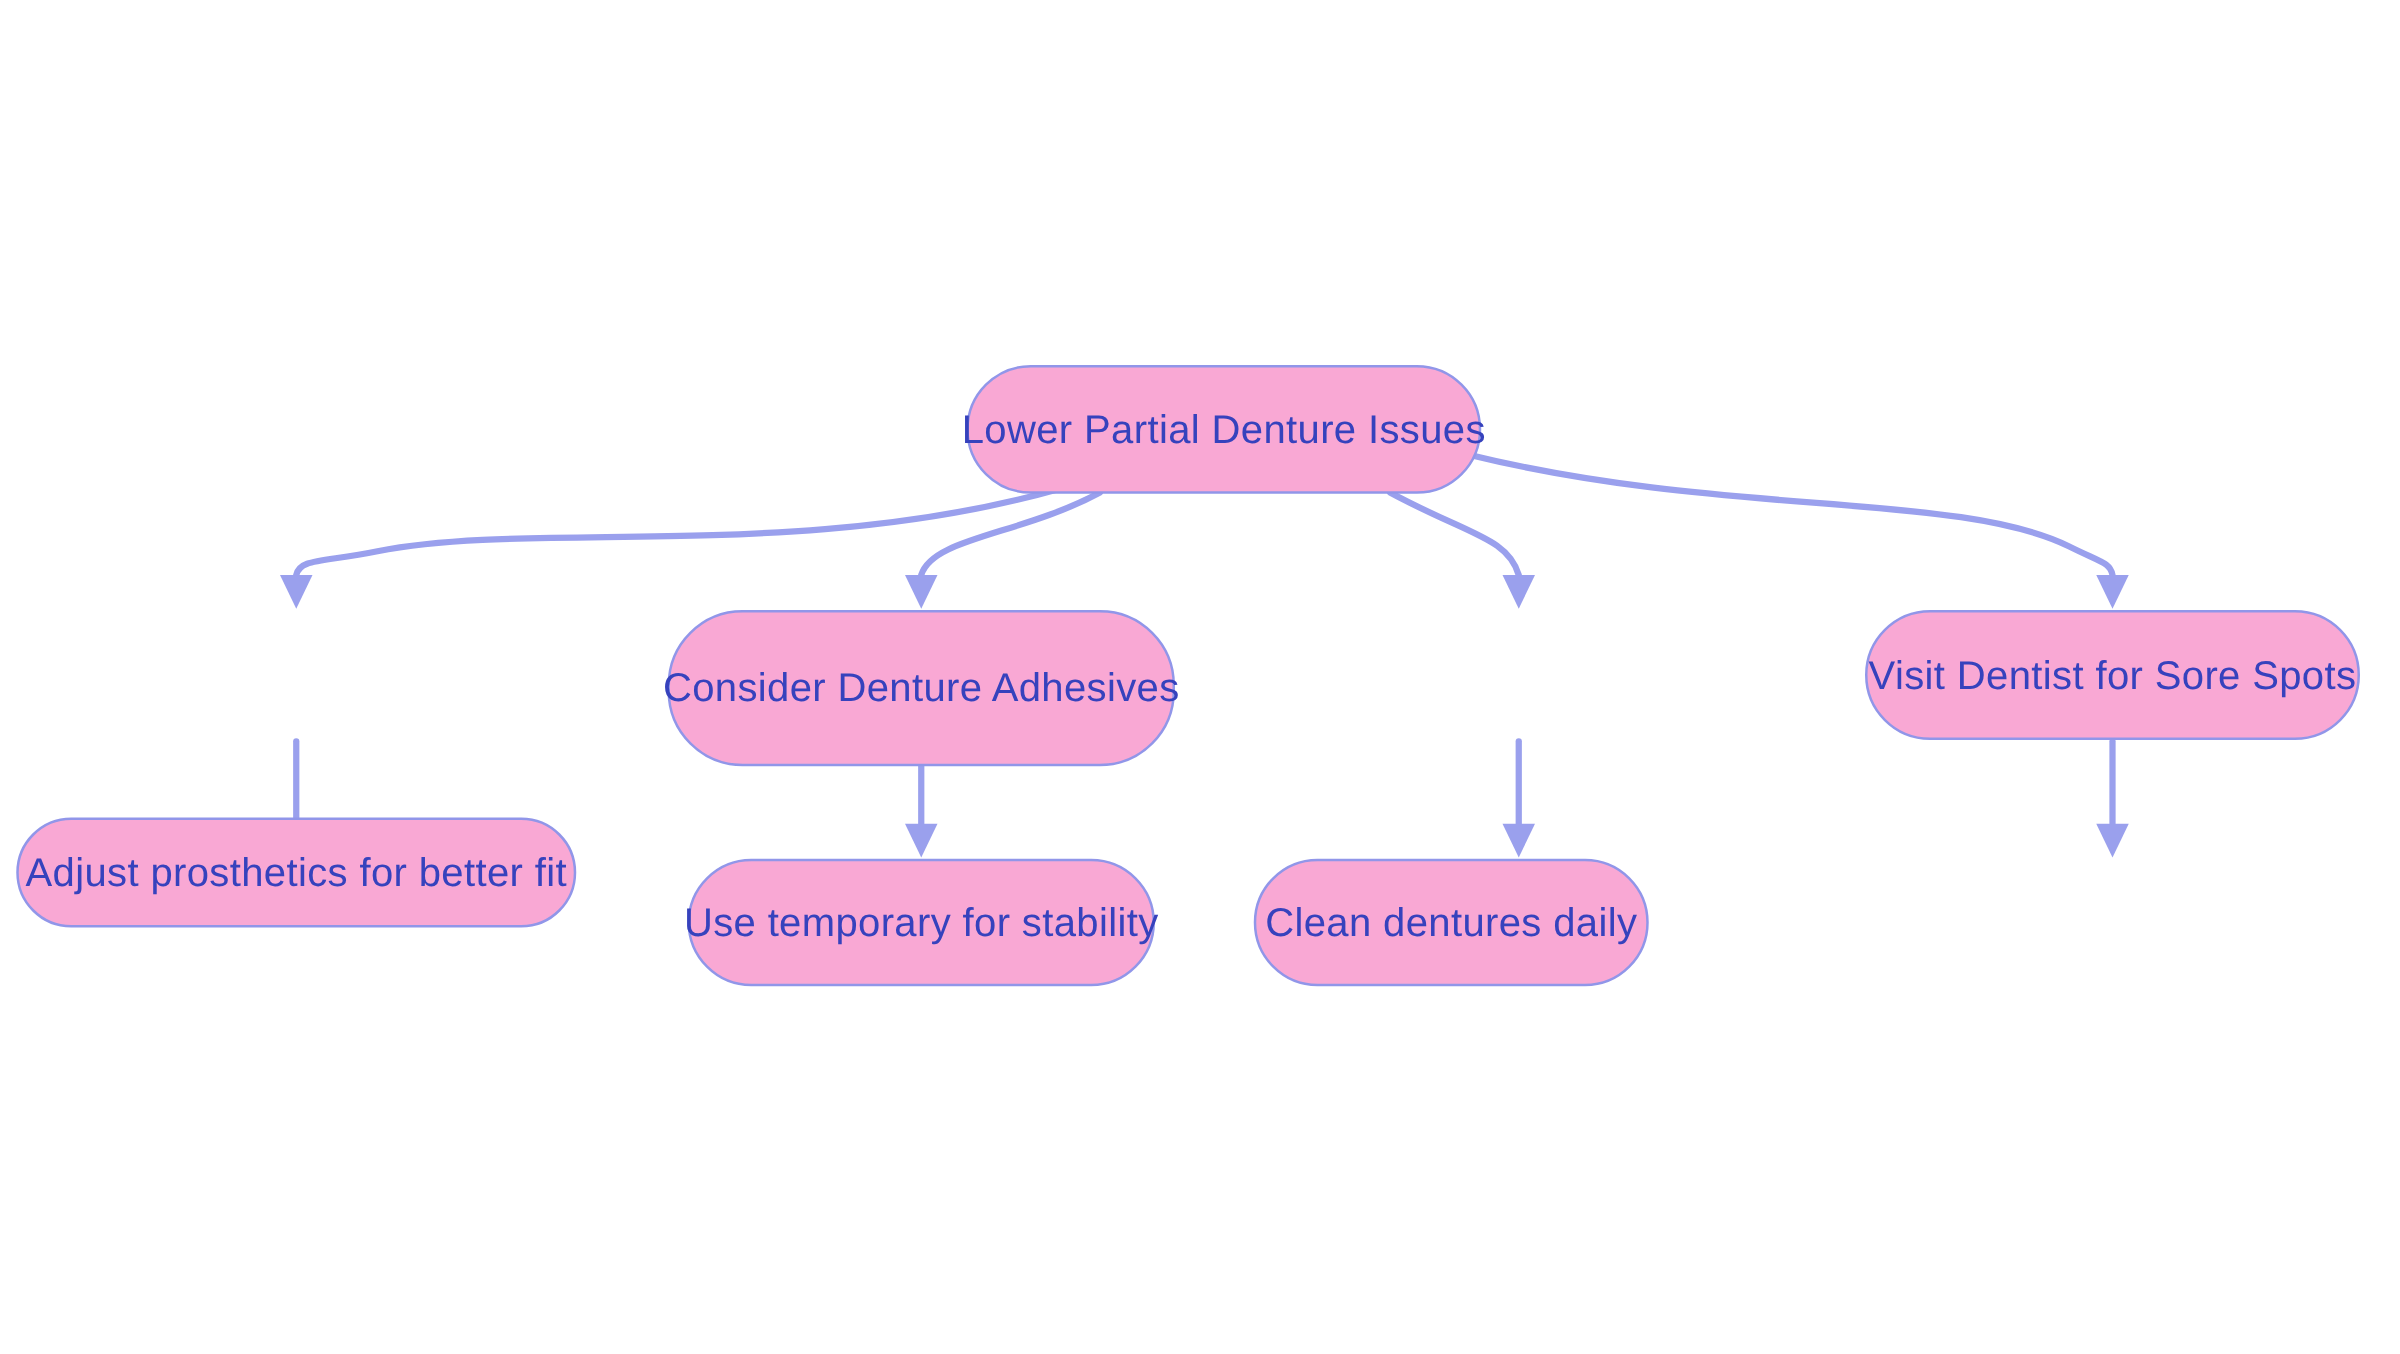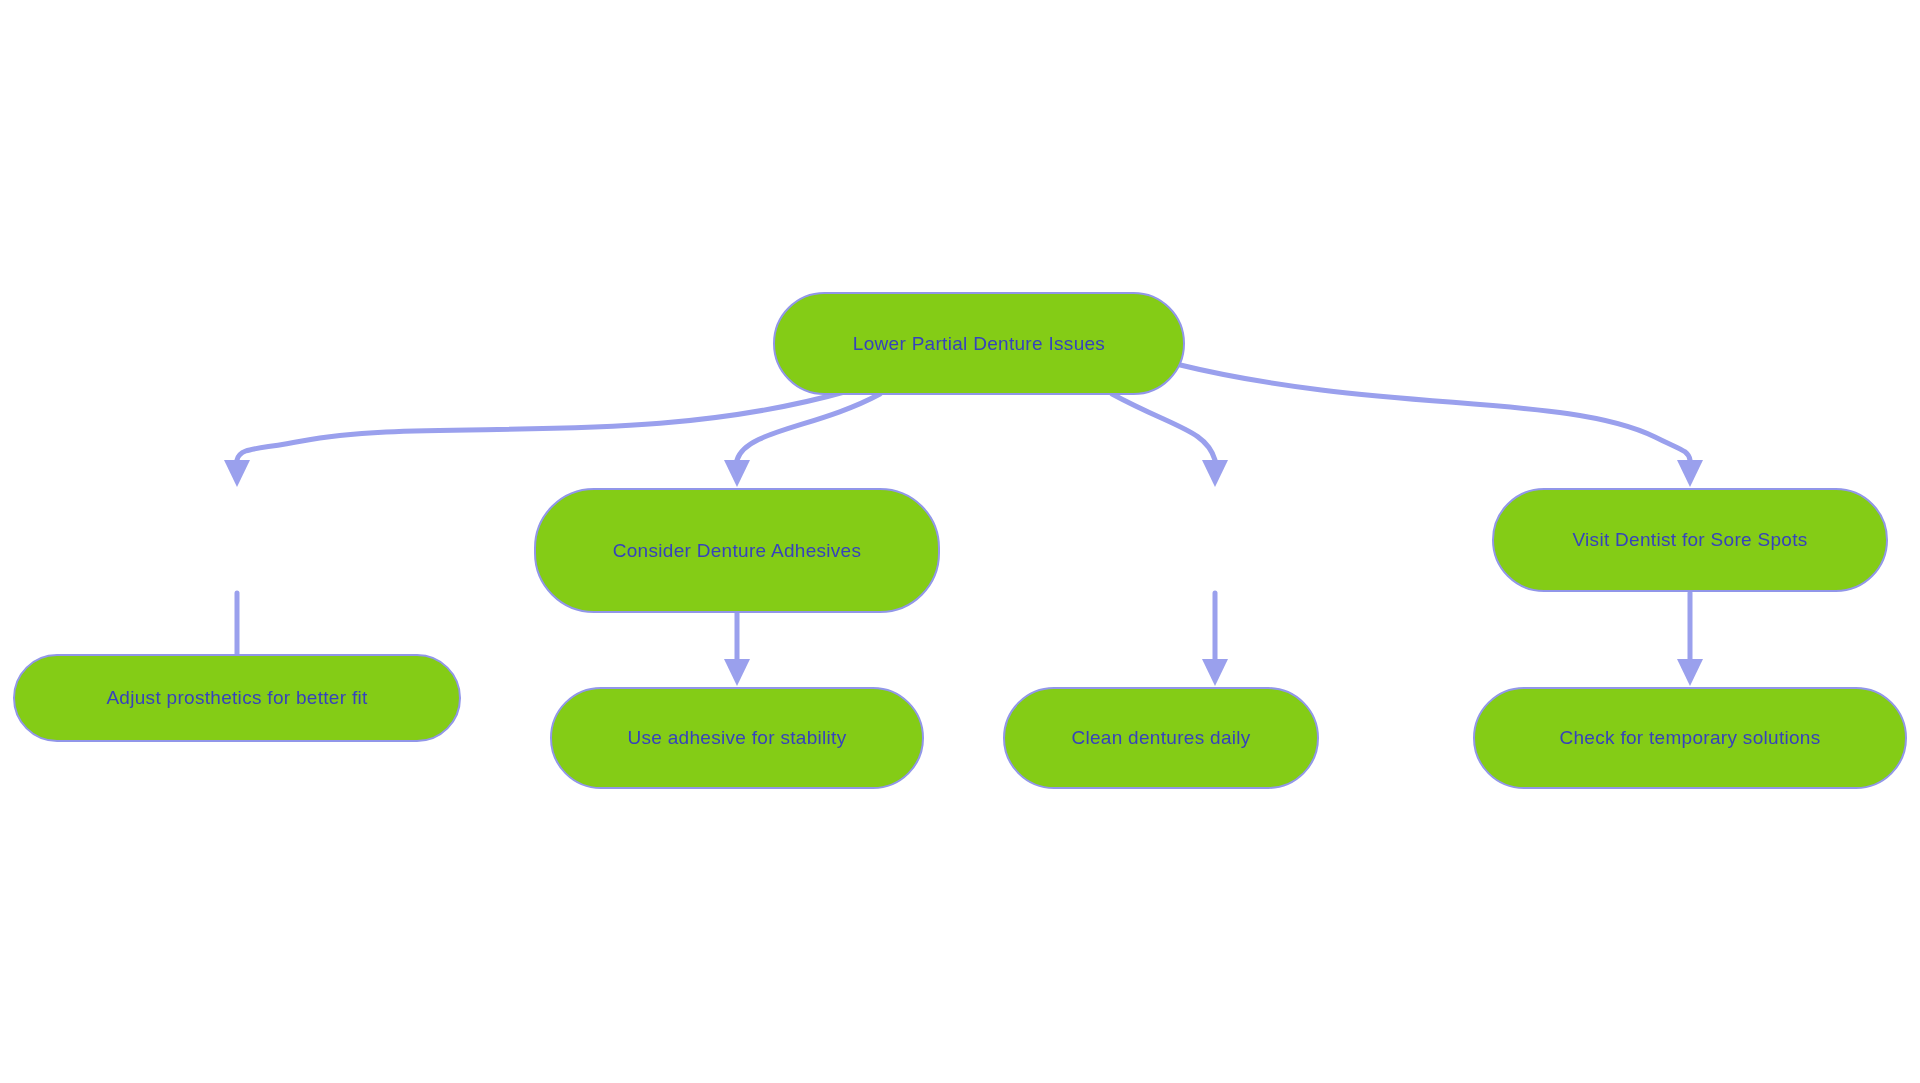--- a/index.html
+++ b/index.html
@@ -22,25 +22,25 @@
     width: 1920px;
     height: 1083px;
     pointer-events: none;
   }
   .node {
     position: absolute;
     display: flex;
     align-items: center;
     justify-content: center;
     box-sizing: border-box;
-    background: #84cc16;
+    background: #f9a8d4;
     border: 2px solid #9196e9;
     border-radius: 60px;
     color: #3642bd;
-    font-size: 19px;
+    font-size: 32px;
     letter-spacing: 0.3px;
     white-space: nowrap;
     text-align: center;
   }
   
   .n-root { left: 773px; top: 292px; width: 412px; height: 103px; }
   .n-b0   { left:  69px; top: 488px; width: 336px; height: 104px; }
   .n-b1   { left: 534px; top: 488px; width: 406px; height: 125px; }
   .n-b2   { left: 1030px; top: 488px; width: 370px; height: 104px; }
   .n-b3   { left: 1492px; top: 488px; width: 396px; height: 104px; text-align: right; }
@@ -80,17 +80,16 @@
       <polygon points="1677,659 1703,659 1690,686"></polygon>
     </g>
   </svg>
 
   <div class="node n-root">Lower Partial Denture Issues</div>
 
   <div class="node n-b1">Consider Denture Adhesives</div>
   <div class="node n-b3">Visit Dentist for Sore Spots</div>
 
   <div class="node n-c0">Adjust prosthetics for better fit</div>
-  <div class="node n-c1">Use adhesive for stability</div>
+  <div class="node n-c1">Use temporary for stability</div>
   <div class="node n-c2">Clean dentures daily</div>
-  <div class="node n-c3">Check for temporary solutions</div>
 
 </div>
 
 </body></html>

